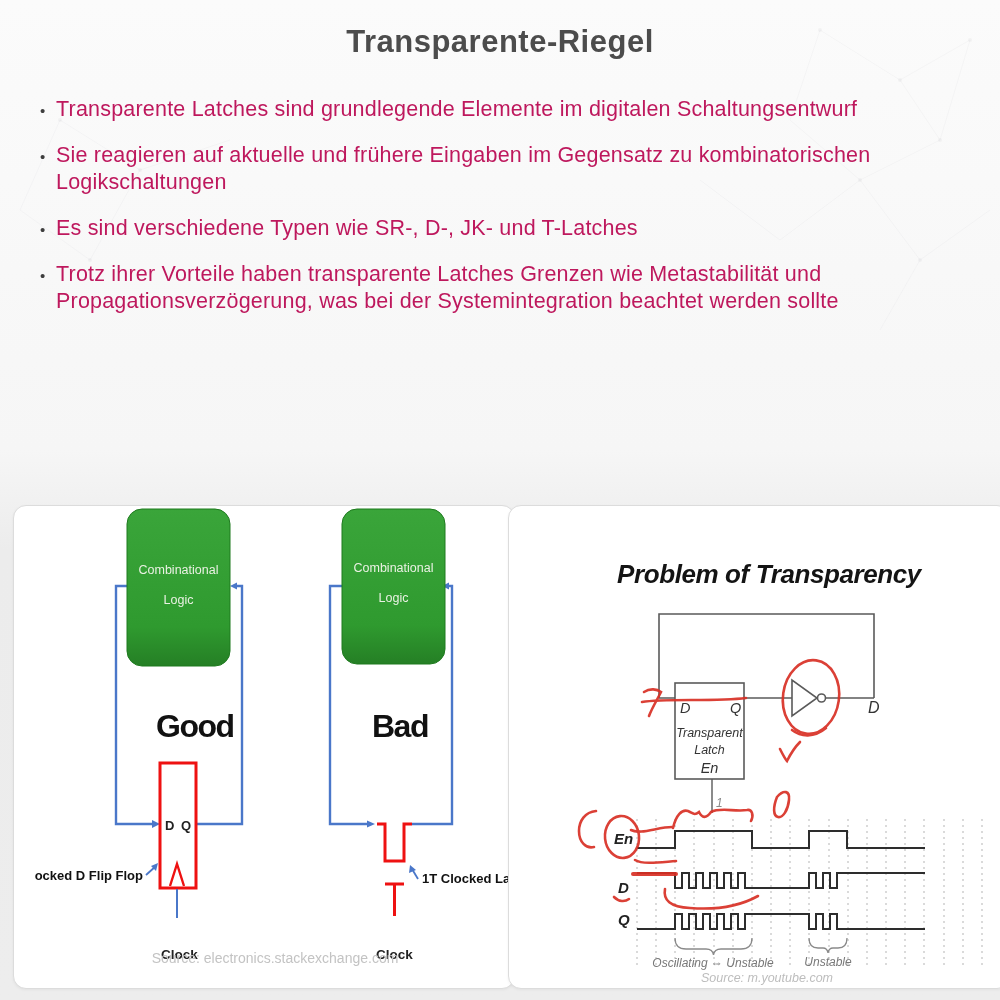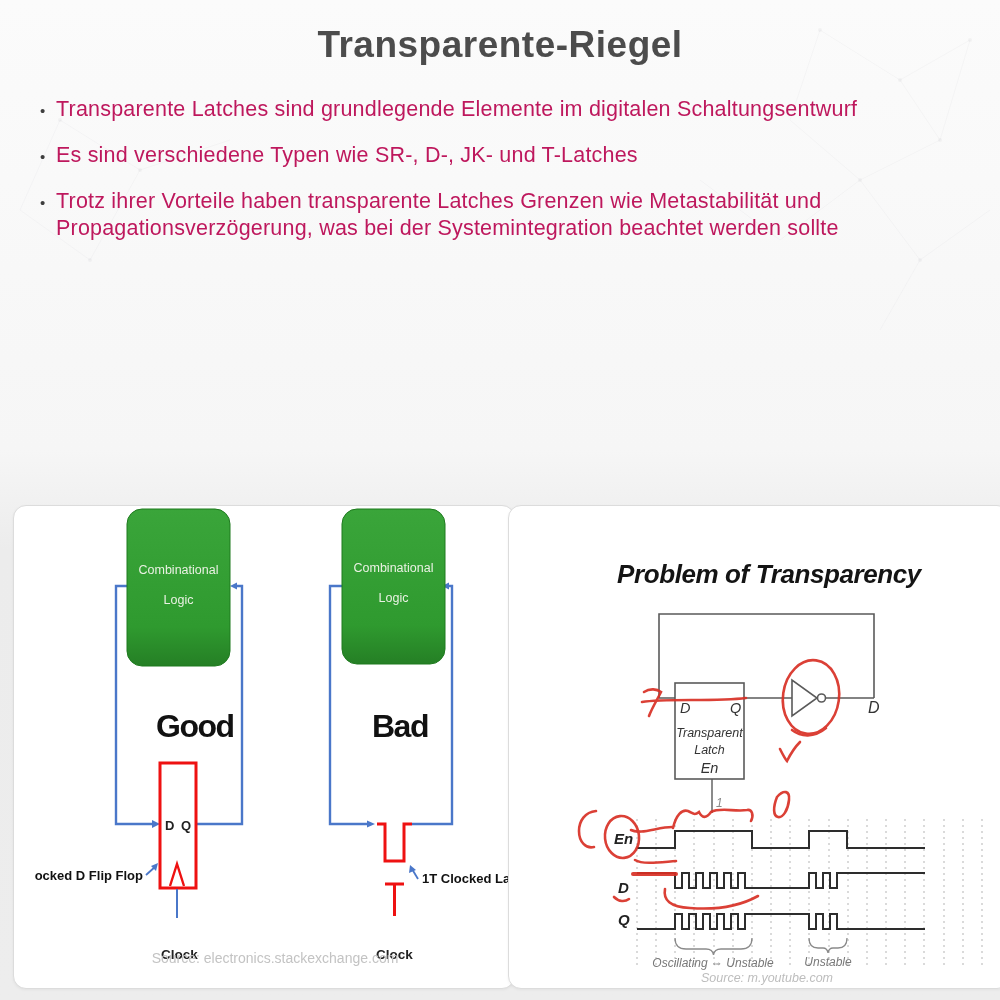--- a/index.html
+++ b/index.html
@@ -4,21 +4,21 @@
 <style>
   html,body{margin:0;padding:0;}
   body{
     width:1000px;height:1000px;position:relative;overflow:hidden;
     font-family:"Liberation Sans", sans-serif;
     background:linear-gradient(180deg,#fbfbfb 0%,#f6f6f6 45%,#ececec 55%,#ededed 100%);
   }
   .bg-plexus{position:absolute;inset:0;pointer-events:none;}
   .slide-title{
     position:absolute;top:24px;left:0;width:1000px;text-align:center;
-    font-size:37px;font-weight:600;color:#4c4c4c;letter-spacing:.5px;
+    font-size:31px;font-weight:600;color:#4c4c4c;letter-spacing:.5px;
   }
   .bullets{
     position:absolute;top:96px;left:40px;width:835px;margin:0;padding:0;list-style:none;
   }
   .bullets li{
     position:relative;margin:0 0 19px 0;padding-left:16px;
     font-size:21.5px;line-height:27px;color:#be185d;letter-spacing:.2px;
   }
   .bullets li::before{
     content:"•";position:absolute;left:0;top:1px;font-size:15px;color:#3e3e3e;
@@ -55,20 +55,21 @@
     <circle cx="60" cy="120" r="2"></circle>
       <circle cx="140" cy="170" r="2"></circle>
       <circle cx="90" cy="260" r="2"></circle>
   </g>
 </svg>
 
 <div class="slide-title">Transparente-Riegel</div>
 
 <ul class="bullets">
   <li>Transparente Latches sind grundlegende Elemente im digitalen Schaltungsentwurf</li>
+  <li>Sie reagieren auf aktuelle und frühere Eingaben im Gegensatz zu kombinatorischen Logikschaltungen</li>
   <li>Es sind verschiedene Typen wie SR-, D-, JK- und T-Latches</li>
   <li>Trotz ihrer Vorteile haben transparente Latches Grenzen wie Metastabilität und Propagationsverzögerung, was bei der Systemintegration beachtet werden sollte</li>
 </ul>
 
 <div class="cards">
 
   <div class="card left">
     <svg width="479" height="482" viewBox="0 0 479 482">
       <defs>
         <linearGradient id="grn" x1="0" y1="0" x2="0" y2="1">

